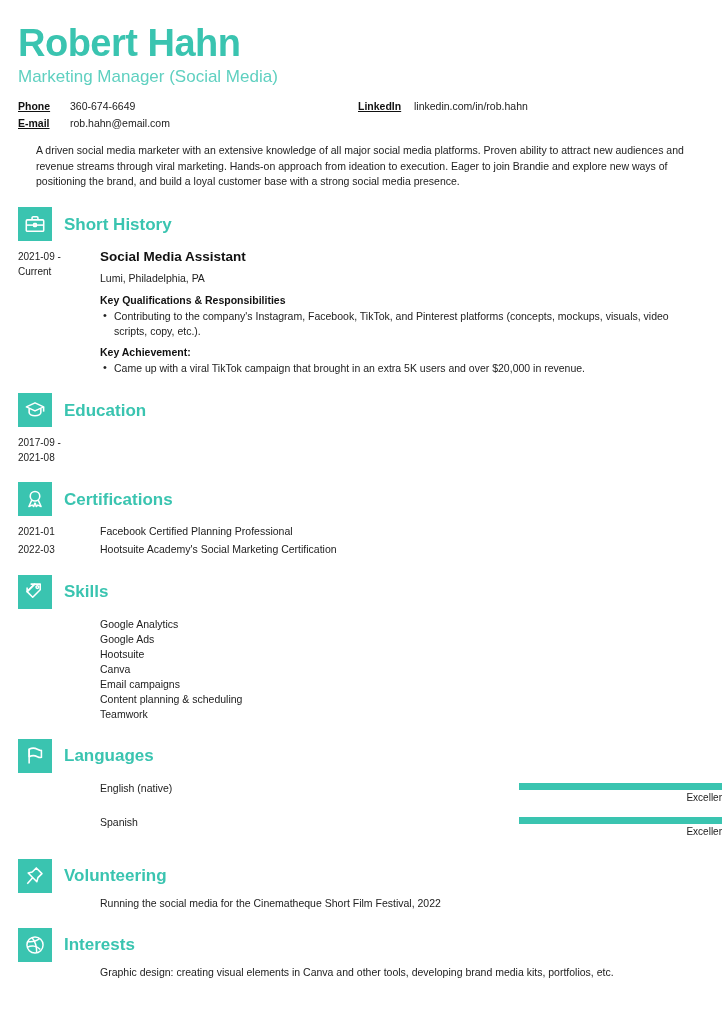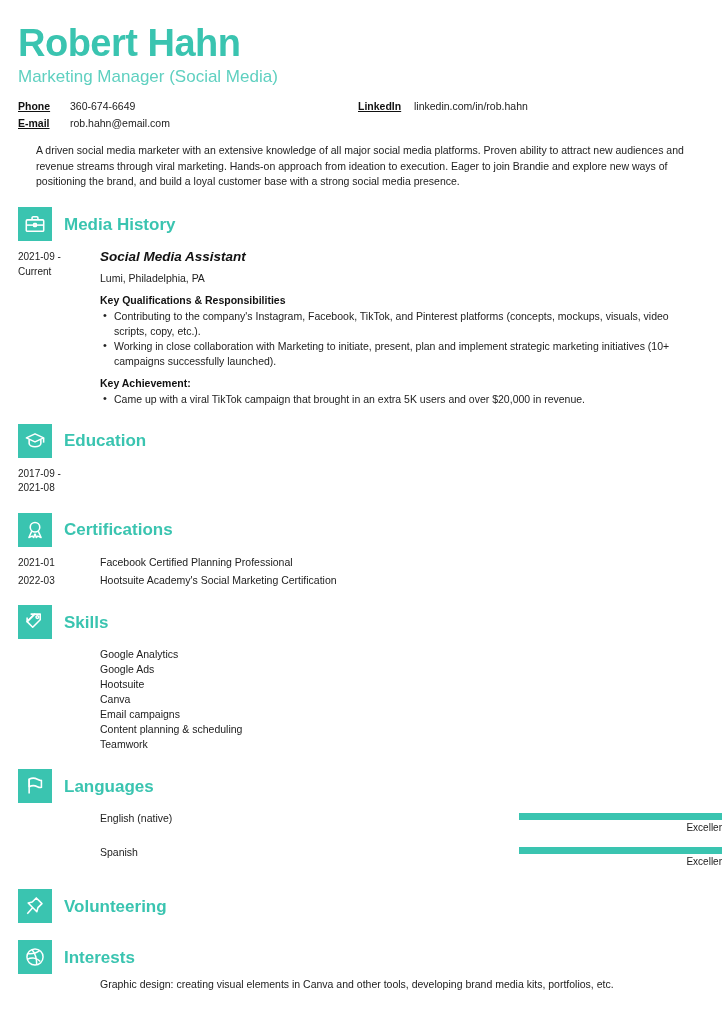--- a/index.html
+++ b/index.html
@@ -103,21 +103,20 @@
     color: #222;
     padding-top: 1px;
   }
   .entry-content { flex: 1; }
 
   .entry-role {
     font-size: 13.5px;
     font-weight: 700;
     color: #111;
     line-height: 1.2;
-    font-style: italic;
   }
   .entry-org {
     font-size: 10.5px;
     color: #222;
     margin-top: 6px;
     line-height: 1.4;
   }
   .sub-head {
     font-size: 10.5px;
     font-weight: 700;
@@ -250,35 +249,34 @@
   <div class="section">
     <div class="section-head">
       <span class="icon-box">
         <svg width="22" height="22" viewBox="0 0 24 24" fill="none" stroke="#ffffff" stroke-width="1.7">
           <rect x="2.5" y="7.5" width="19" height="12.5" rx="1.2"></rect>
           <path d="M8.8 7.5V5.3a1.3 1.3 0 0 1 1.3-1.3h3.8a1.3 1.3 0 0 1 1.3 1.3v2.2"></path>
           <path d="M2.5 13.2h19"></path>
           <rect x="10.6" y="11.6" width="2.8" height="3.2" rx="0.6"></rect>
         </svg>
       </span>
-      <span class="section-title">Media History</span>
+      <span class="section-title">Short History</span>
     </div>
     <div class="section-body">
       <div class="entry">
         <div class="entry-dates">
           <div>2021-09 -</div>
           <div>Current</div>
         </div>
         <div class="entry-content">
           <div class="entry-role">Social Media Assistant</div>
           <div class="entry-org">Lumi, Philadelphia, PA</div>
           <div class="sub-head">Key Qualifications &amp; Responsibilities</div>
           <ul class="bullets">
             <li>Contributing to the company's Instagram, Facebook, TikTok, and Pinterest platforms (concepts, mockups, visuals, video scripts, copy, etc.).</li>
-            <li>Working in close collaboration with Marketing to initiate, present, plan and implement strategic marketing initiatives (10+ campaigns successfully launched).</li>
           </ul>
           <div class="sub-head">Key Achievement:</div>
           <ul class="bullets">
             <li>Came up with a viral TikTok campaign that brought in an extra 5K users and over $20,000 in revenue.</li>
           </ul>
         </div>
       </div>
     </div>
   </div>
 
@@ -379,20 +377,21 @@
   <div class="section">
     <div class="section-head">
       <span class="icon-box">
         <svg width="22" height="22" viewBox="0 0 24 24" fill="none" stroke="#ffffff" stroke-width="1.7" stroke-linejoin="round">
           <path d="M13.4 3.2 9.0 7.6l-4.4 1.2 9.4 9.4 1.2-4.4 4.4-4.4z"></path>
           <path d="M9.4 14.0 3.6 20.4"></path>
         </svg>
       </span>
       <span class="section-title">Volunteering</span>
     </div>
+    <div class="section-body plain-block">Running the social media for the Cinematheque Short Film Festival, 2022</div>
   </div>
 
   <div class="section">
     <div class="section-head">
       <span class="icon-box">
         <svg width="22" height="22" viewBox="0 0 24 24" fill="none" stroke="#ffffff" stroke-width="1.6">
           <circle cx="12" cy="12" r="8.8"></circle>
           <path d="M4.0 8.4c4.6.5 9.6-.6 13.2-3.6"></path>
           <path d="M3.6 14.6c4.4-2.4 10.4-2.0 14.2 2.2"></path>
           <path d="M8.6 3.8c3.4 4.0 5.4 9.6 5.2 16.0"></path>

